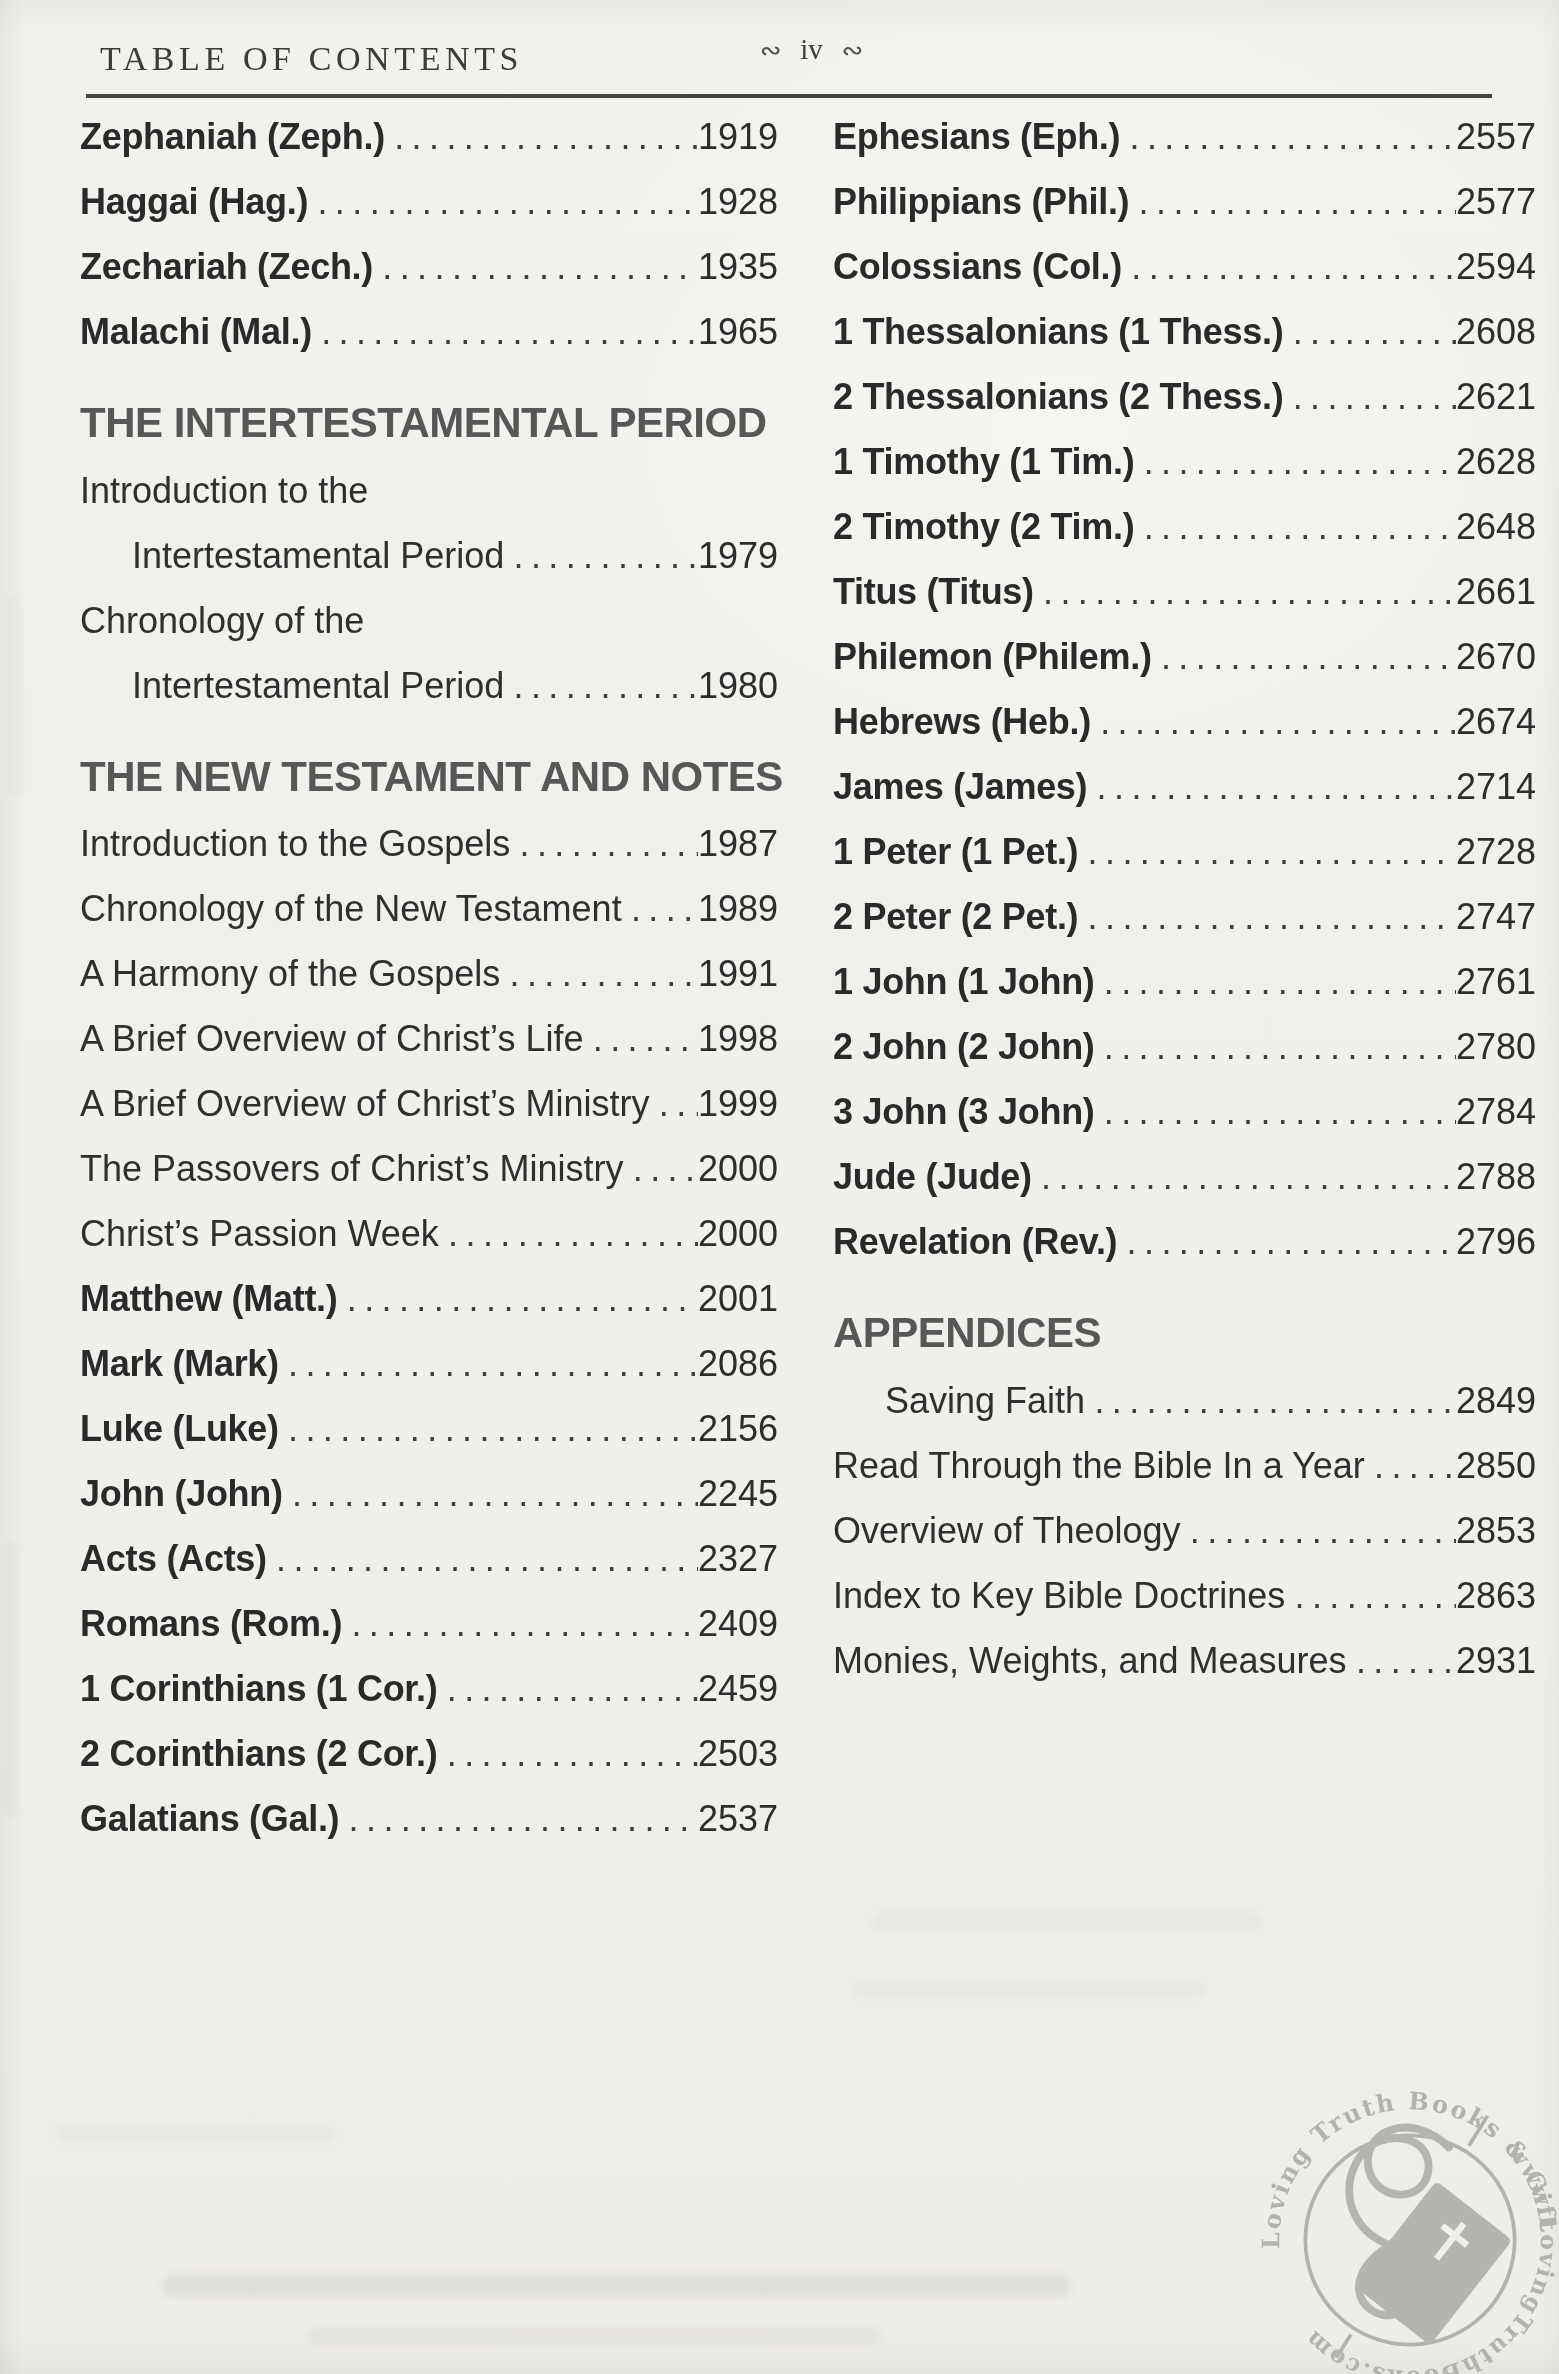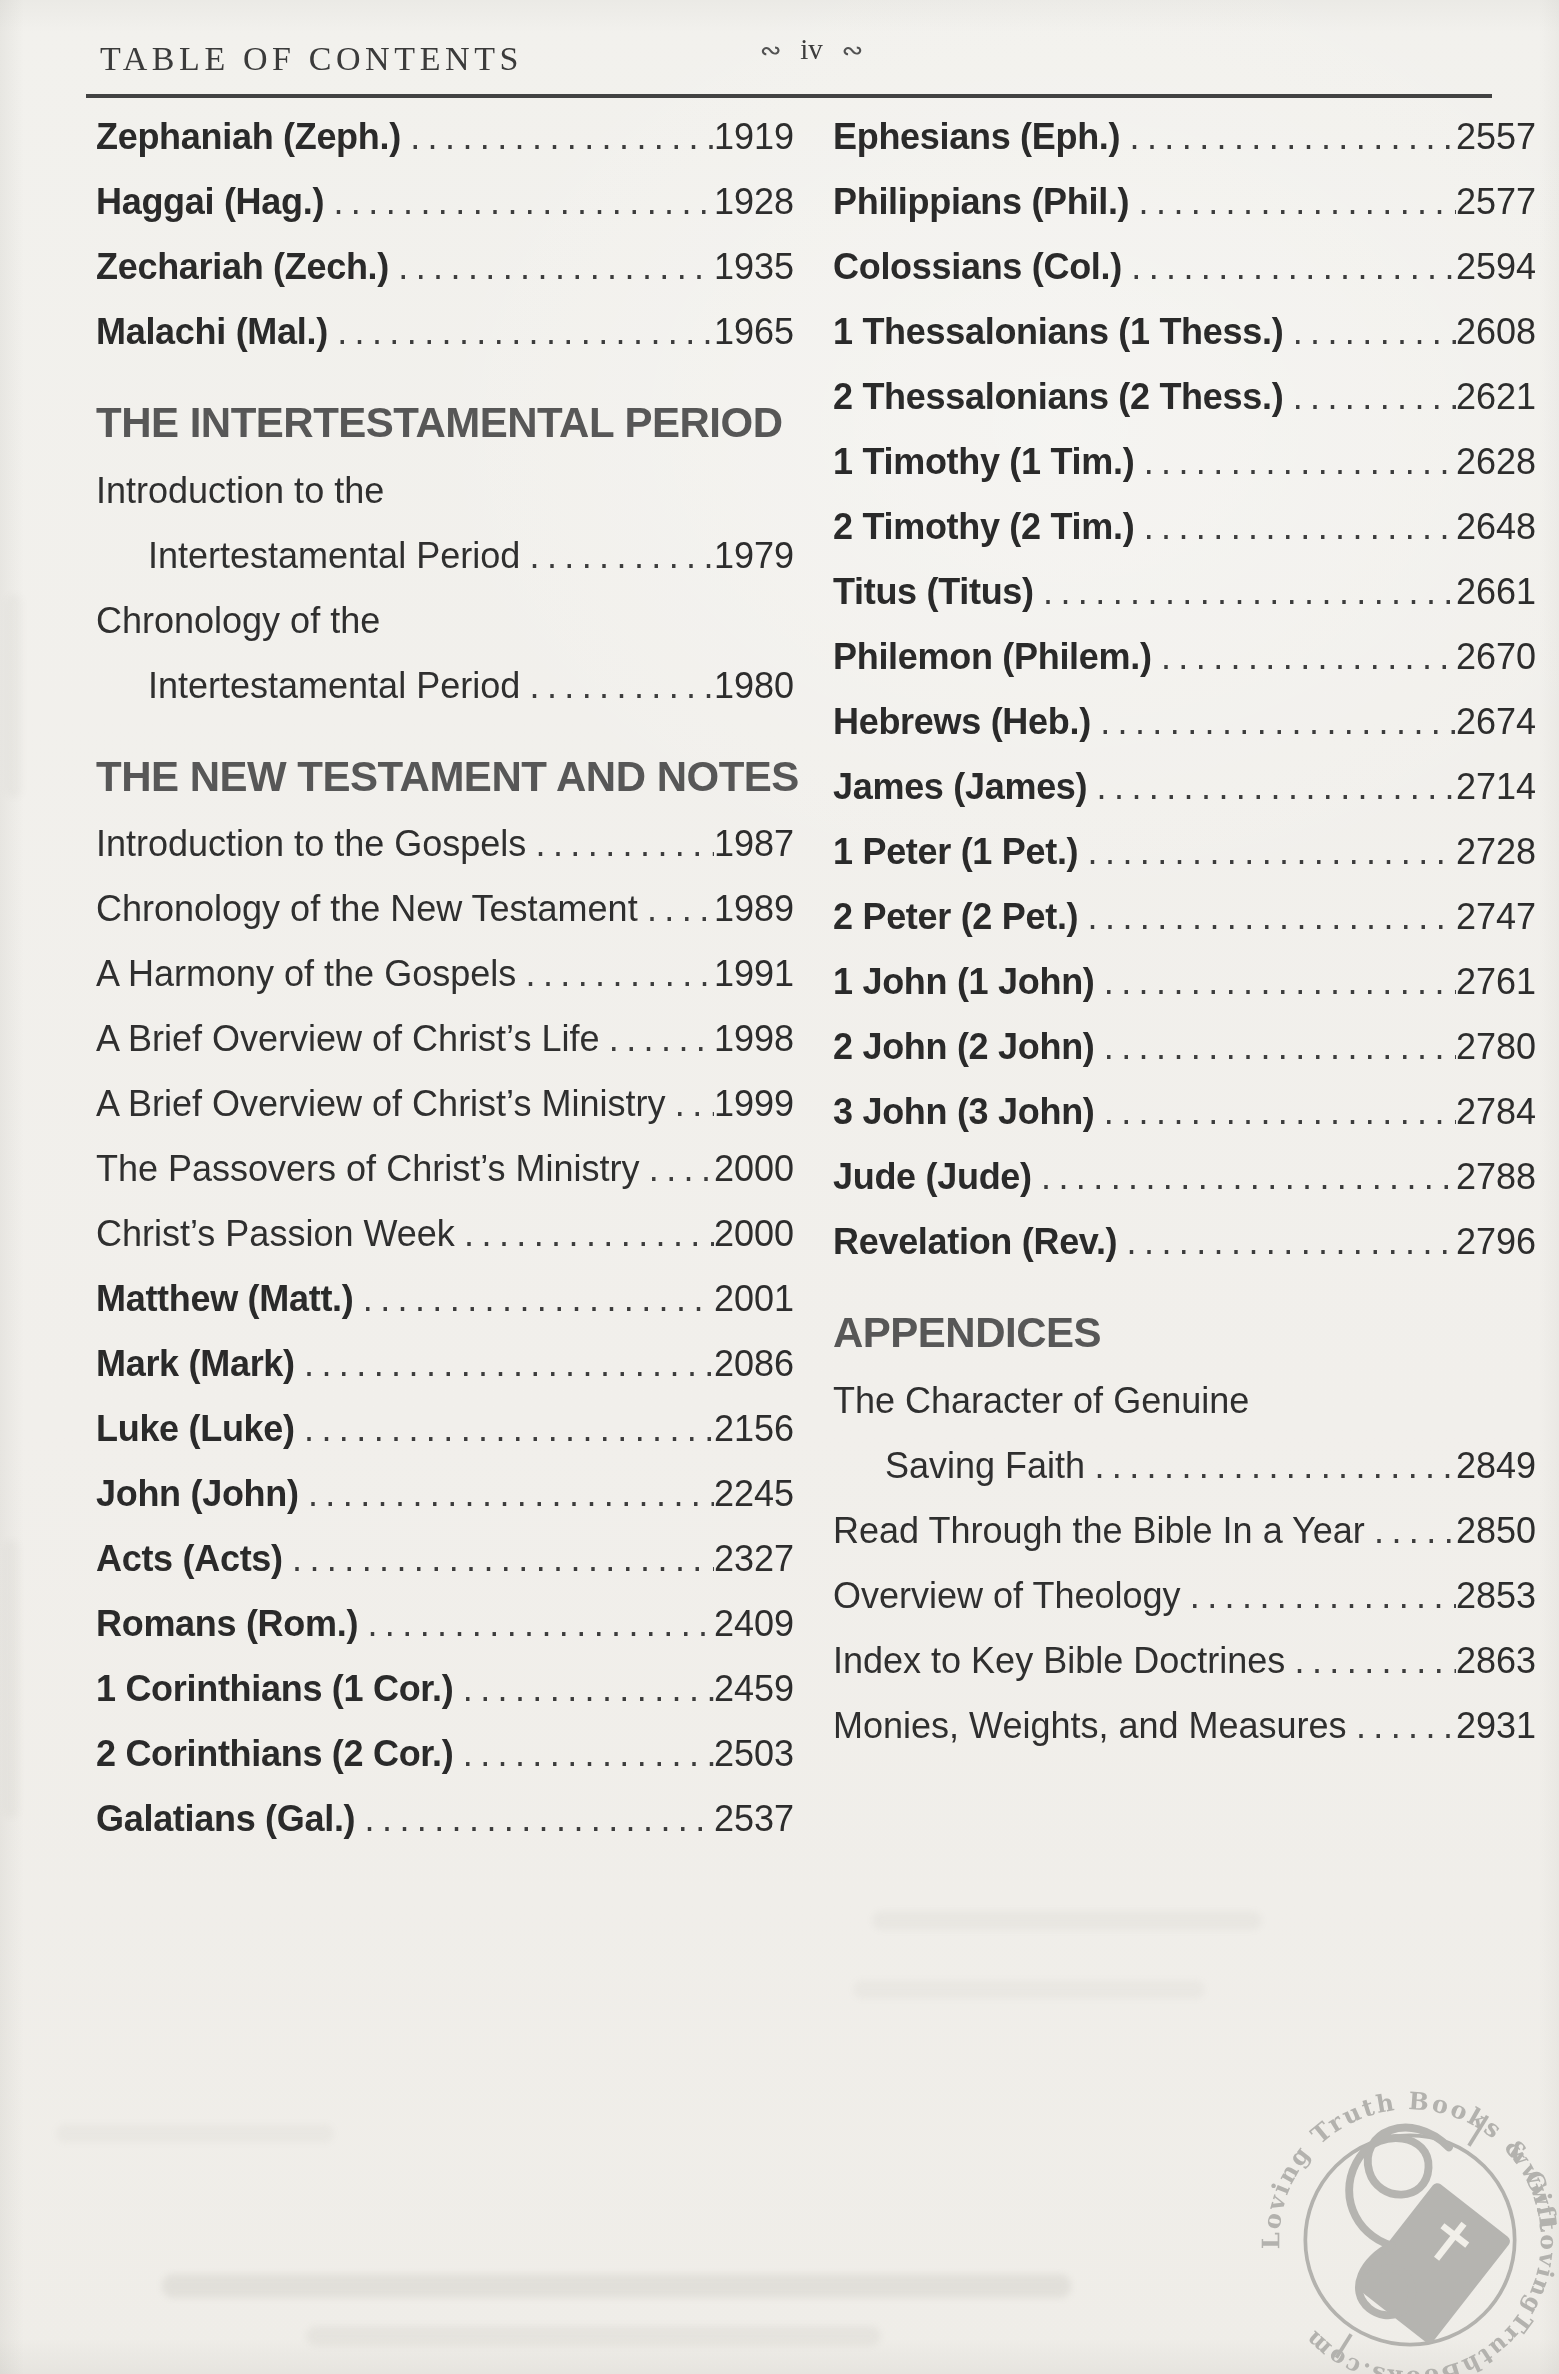--- a/index.html
+++ b/index.html
@@ -17,21 +17,21 @@
   .hdr-title{position:absolute;left:88px;top:28px;margin:12px;
         font-family:"Liberation Serif",serif;font-weight:normal;
         font-size:34px;letter-spacing:4.6px;color:#3b3b3b;}
   .folio{position:absolute;left:691px;top:33px;width:241px;text-align:center;
         display:flex;justify-content:center;align-items:baseline;gap:18.6px;color:#474747;}
   .folio .orn{font-family:"DejaVu Sans",sans-serif;font-size:26px;color:#525252;}
   .folio .roman{font-family:"Liberation Serif",serif;font-size:29px;color:#3d3d3d;}
   .rule{position:absolute;left:86px;top:94px;width:1406px;height:3.7px;background:#424242;}
   
   .col{position:absolute;top:104px;color:#2f2f2f;}
-  .col-left{left:96px;width:698px;}
+  .col-left{left:80px;width:698px;}
   .col-right{left:833px;width:703px;}
   .heading{font-size:42px;line-height:61px;font-weight:700;color:#575757;
         letter-spacing:-0.5px;margin:28px 0 4.6px 0;white-space:nowrap;}
   .pre{font-size:36px;line-height:65px;white-space:nowrap;}
   .row{display:flex;align-items:baseline;font-size:36px;line-height:65px;white-space:nowrap;overflow:hidden;}
   .row .lbl{flex:0 0 auto;}
   .row.bold .lbl{font-weight:700;color:#2a2a2a;letter-spacing:-0.3px;}
   .row .leader{flex:1 1 0;min-width:11px;overflow:hidden;white-space:nowrap;
         letter-spacing:7.4px;padding:0 5.6px 0 9.3px;color:#3c3c3c;}
   .row .leader::before{content:"............................................................";}
@@ -259,21 +259,20 @@
         <span class="lbl">Jude (Jude)</span>
         <span class="leader"></span>
         <span class="pg">2788</span>
       </div>
       <div class="row bold">
         <span class="lbl">Revelation (Rev.)</span>
         <span class="leader"></span>
         <span class="pg">2796</span>
       </div>
       <div class="heading">APPENDICES</div>
-      <div class="pre">The Character of Genuine</div>
       <div class="row indent">
         <span class="lbl">Saving Faith</span>
         <span class="leader"></span>
         <span class="pg">2849</span>
       </div>
       <div class="row">
         <span class="lbl">Read Through the Bible In a Year</span>
         <span class="leader"></span>
         <span class="pg">2850</span>
       </div>

